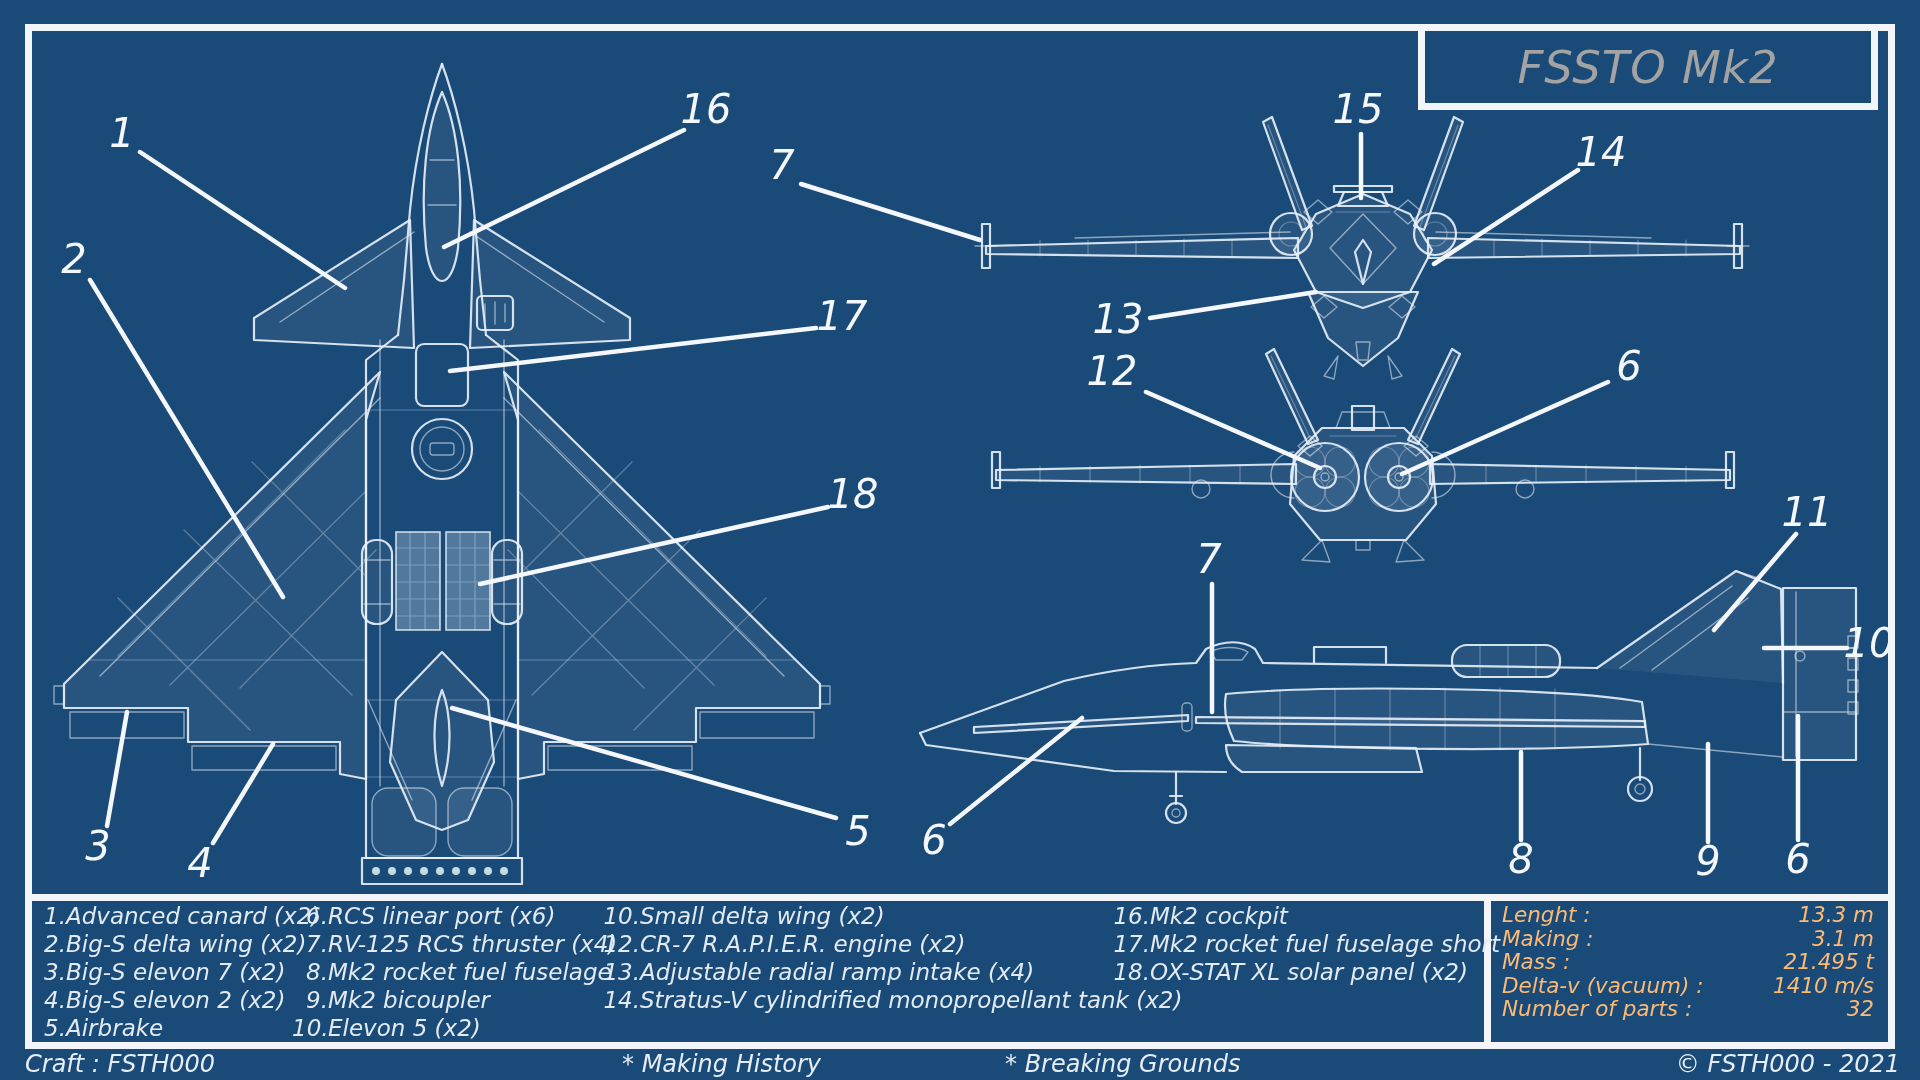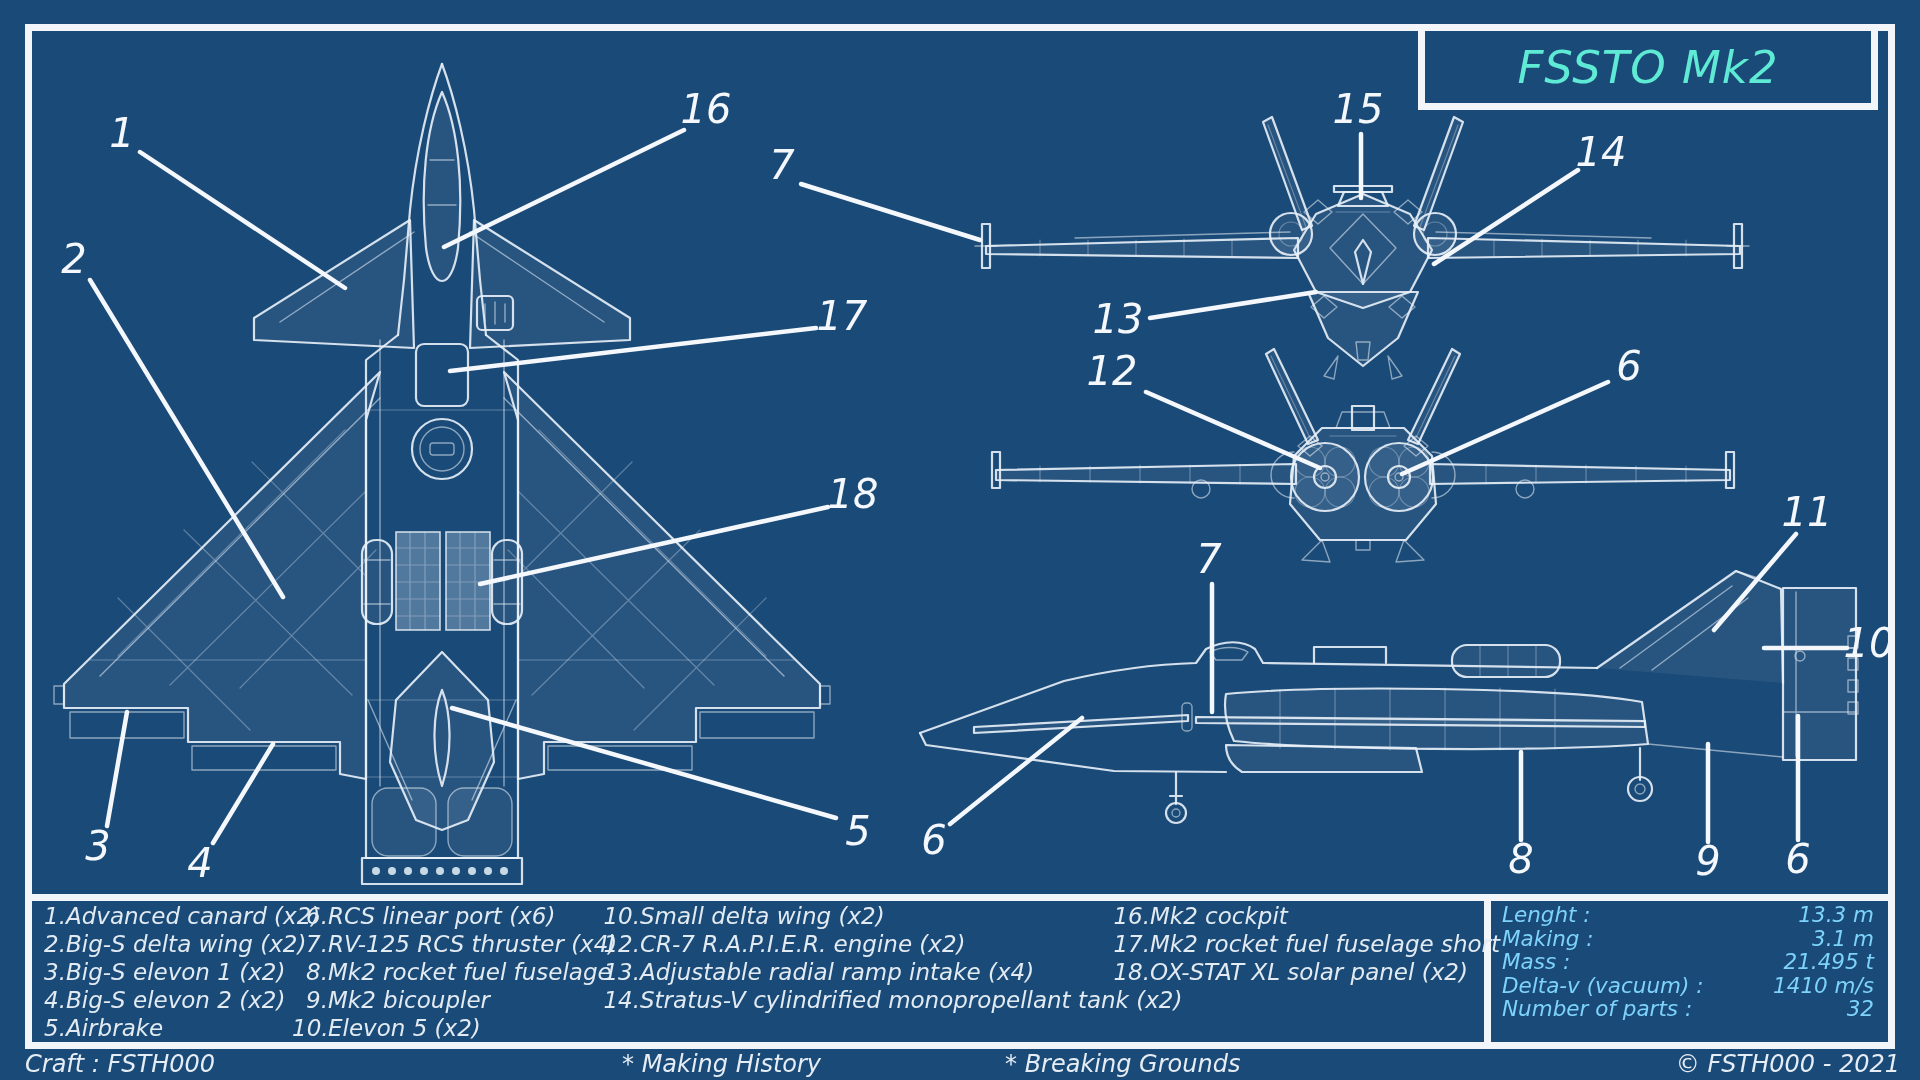--- a/index.html
+++ b/index.html
@@ -7,32 +7,32 @@
         background:#1a4a77;
         font-family:"DejaVu Sans",sans-serif;font-style:italic;color:#e9eff6;}
   
   .frame{position:absolute;left:25px;top:24px;width:1870px;height:1025px;
          border:7px solid #f2f6fa;box-sizing:border-box;}
   .hsep{position:absolute;left:25px;top:894px;width:1870px;height:7px;background:#f2f6fa;}
   .vsep{position:absolute;left:1484px;top:894px;width:7px;height:155px;background:#f2f6fa;}
   .titlebox{position:absolute;left:1418px;top:24px;width:460px;height:86px;
             border:7px solid #f2f6fa;box-sizing:border-box;
             display:flex;align-items:center;justify-content:center;}
-  .titlebox .t{font-size:45px;letter-spacing:1px;color:#5eead4;}
+  .titlebox .t{font-size:45px;letter-spacing:1px;color:#a3a3a3;}
   
   .col{position:absolute;top:902px;font-size:23px;line-height:28px;color:#e2eaf2;}
   .col .row{display:flex;}
   .col .num{display:inline-block;text-align:right;}
   .col .name{white-space:nowrap;}
   #col1{left:36px;}  #col1 .num{width:30px;}
   #col2{left:292px;} #col2 .num{width:36px;}
   #col3{left:596px;} #col3 .num{width:44px;}
   #col4{left:1104px;}#col4 .num{width:46px;}
   
-  .specs{position:absolute;left:1502px;top:903px;width:372px;font-size:21.5px;line-height:23.6px;color:#7dd3fc;}
+  .specs{position:absolute;left:1502px;top:903px;width:372px;font-size:21.5px;line-height:23.6px;color:#fdba74;}
   .specs .srow{display:flex;justify-content:space-between;}
   
   .footer-item{position:absolute;top:1050px;font-size:24px;color:#e6edf4;white-space:nowrap;}
   #f-craft{left:25px;}
   #f-dlc1{left:622px;}
   #f-dlc2{left:1005px;}
   #f-copy{right:20px;}
   svg{position:absolute;left:0;top:0;}
   
   .s2{fill:none;stroke:#e9f1f8;stroke-width:2.2;stroke-opacity:.9;stroke-linejoin:round;stroke-linecap:round;}
@@ -293,21 +293,21 @@
       <div class="row">
         <span class="num">1.</span>
         <span class="name">Advanced canard (x2)</span>
       </div>
       <div class="row">
         <span class="num">2.</span>
         <span class="name">Big-S delta wing (x2)</span>
       </div>
       <div class="row">
         <span class="num">3.</span>
-        <span class="name">Big-S elevon 1 (x2)</span>
+        <span class="name">Big-S elevon 7 (x2)</span>
       </div>
       <div class="row">
         <span class="num">4.</span>
         <span class="name">Big-S elevon 2 (x2)</span>
       </div>
       <div class="row">
         <span class="num">5.</span>
         <span class="name">Airbrake</span>
       </div>
     </div>

